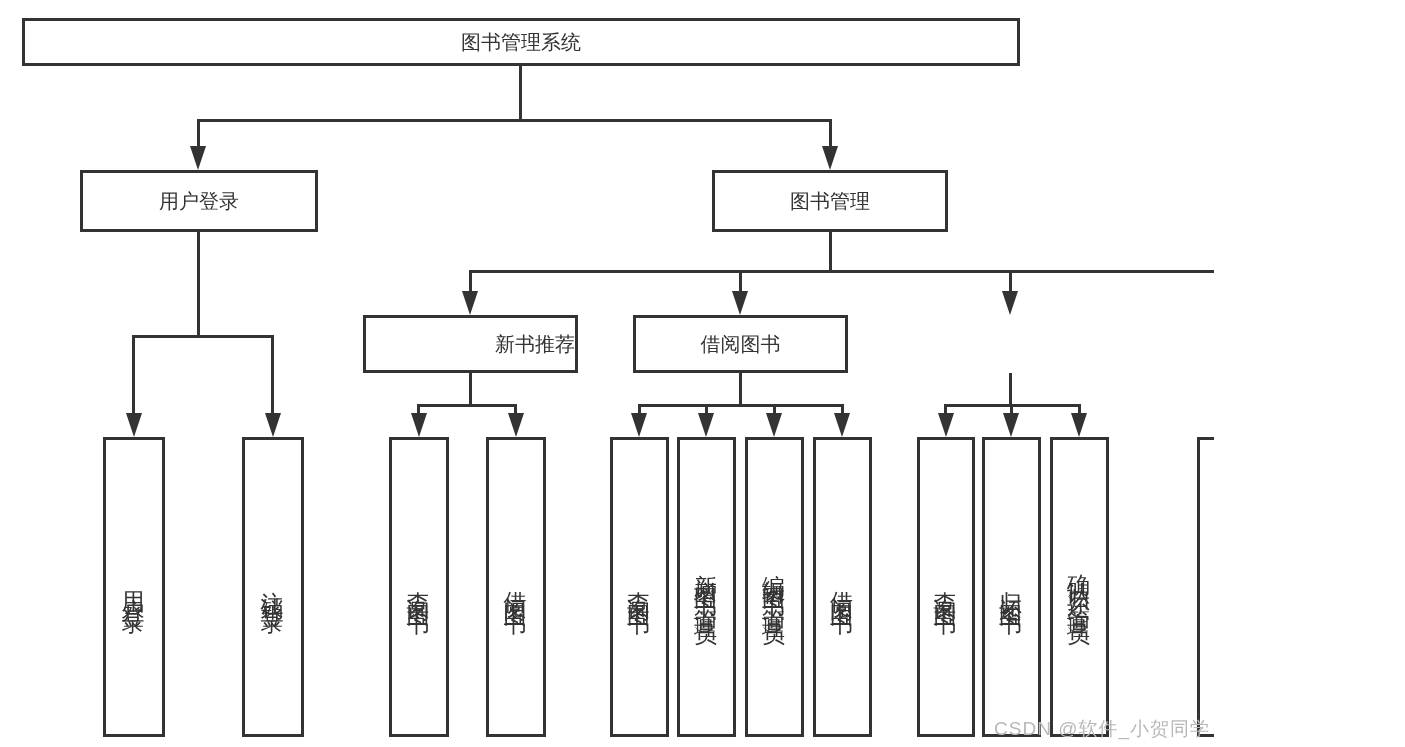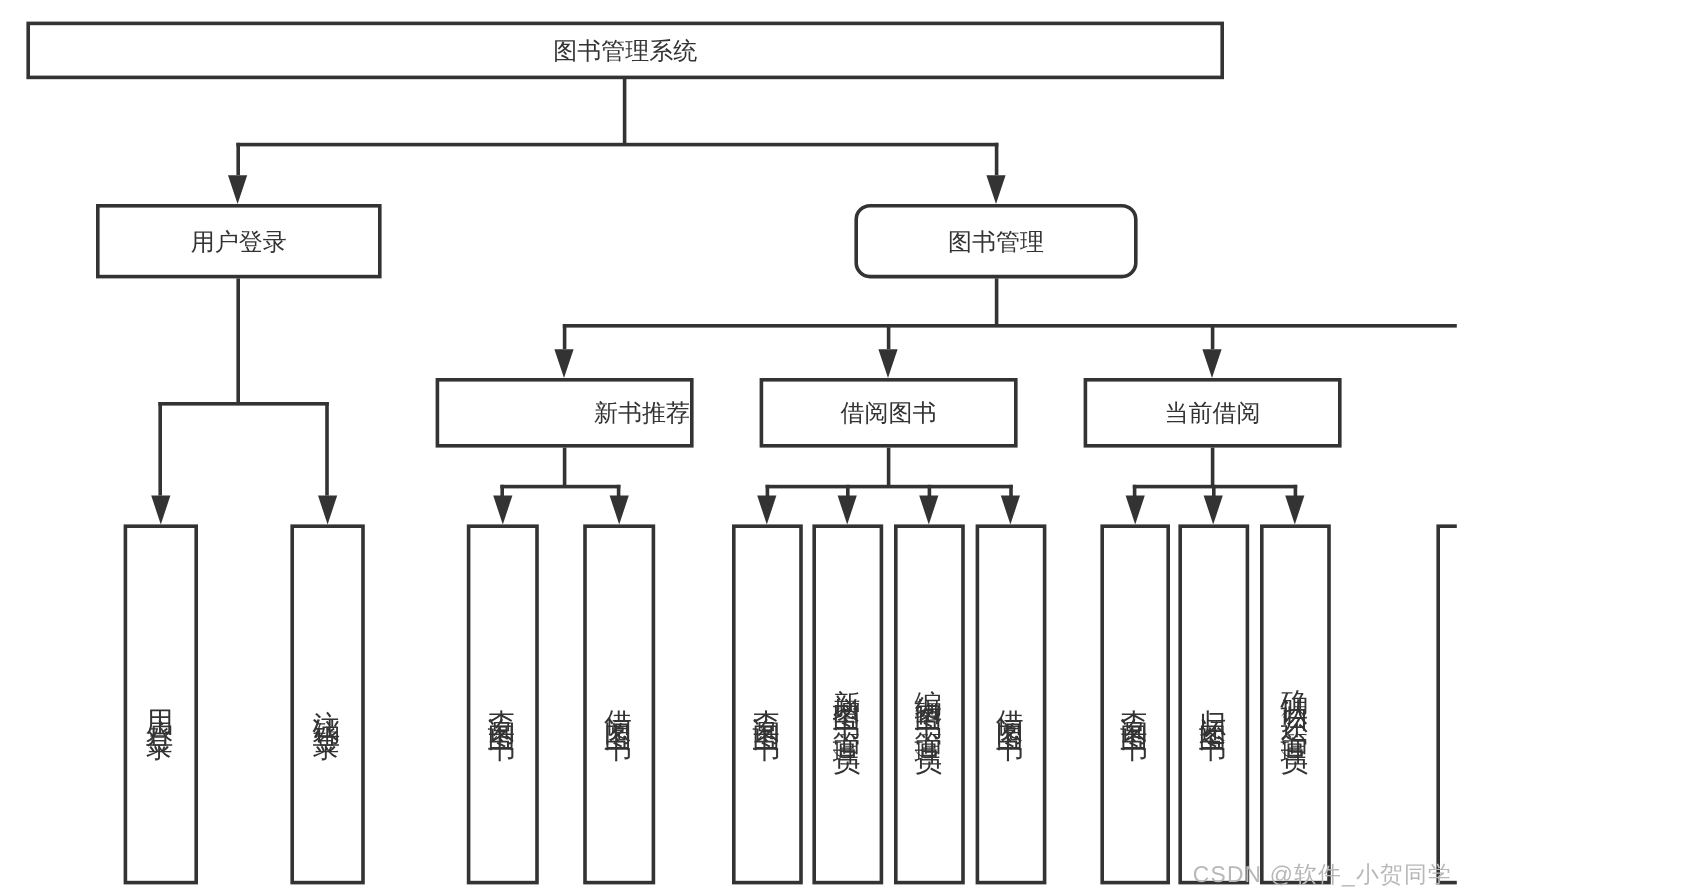--- a/index.html
+++ b/index.html
@@ -68,21 +68,21 @@
   <div class="vline" style="left:519px; top:65px; height:55px;"></div>
   <div class="hline" style="left:197px; top:119px; width:635px;"></div>
   <div class="vline" style="left:197px; top:119px; height:27px;"></div>
   <div class="arrow" style="left:190px; top:146px;"></div>
   <div class="vline" style="left:829px; top:119px; height:27px;"></div>
   <div class="arrow" style="left:822px; top:146px;"></div>
 
   <div class="box" style="left:80px; top:170px; width:238px; height:62px;">
     <span>用户登录</span>
   </div>
-  <div class="box" style="left:712px; top:170px; width:236px; height:62px;border-radius:13px;">
+  <div class="box" style="left:712px; top:170px; width:236px; height:62px;">
     <span>图书管理</span>
   </div>
 
   <div class="vline" style="left:197px; top:232px; height:104px;"></div>
   <div class="hline" style="left:132px; top:335px; width:142px;"></div>
   <div class="vline" style="left:132px; top:335px; height:78px;"></div>
   <div class="arrow" style="left:126px; top:413px;"></div>
   <div class="vline" style="left:271px; top:335px; height:78px;"></div>
   <div class="arrow" style="left:265px; top:413px;"></div>
 
@@ -102,23 +102,20 @@
   <div class="vline" style="left:1009px; top:270px; height:21px;"></div>
   <div class="arrow" style="left:1002px; top:291px;"></div>
   <div class="vline" style="left:1279px; top:270px; height:21px;"></div>
   <div class="arrow" style="left:1272px; top:291px;"></div>
 
   <div class="box" style="left:363px; top:315px; width:215px; height:58px;justify-content:flex-end;">
     <span>新书推荐</span>
   </div>
   <div class="box" style="left:633px; top:315px; width:215px; height:58px;">
     <span>借阅图书</span>
-  </div>
-  <div class="box" style="left:903px; top:315px; width:215px; height:58px;">
-    <span>当前借阅</span>
   </div>
 
   <div class="vline" style="left:469px; top:373px; height:32px;"></div>
   <div class="hline" style="left:417px; top:404px; width:100px;"></div>
   <div class="vline" style="left:417px; top:404px; height:10px;"></div>
   <div class="arrow" style="left:411px; top:413px;"></div>
   <div class="vline" style="left:514px; top:404px; height:10px;"></div>
   <div class="arrow" style="left:508px; top:413px;"></div>
 
   <div class="box leaf" style="left:389px; top:437px; width:60px; height:300px;">

